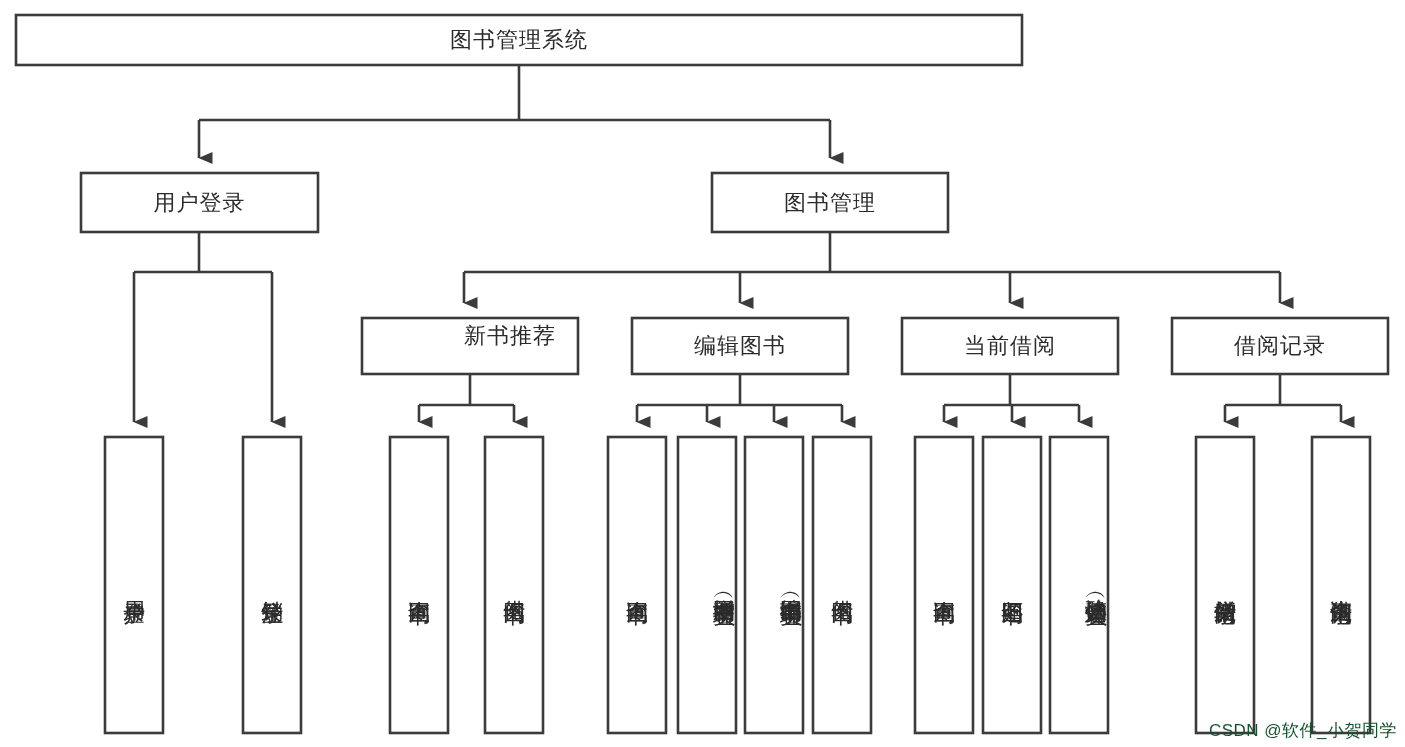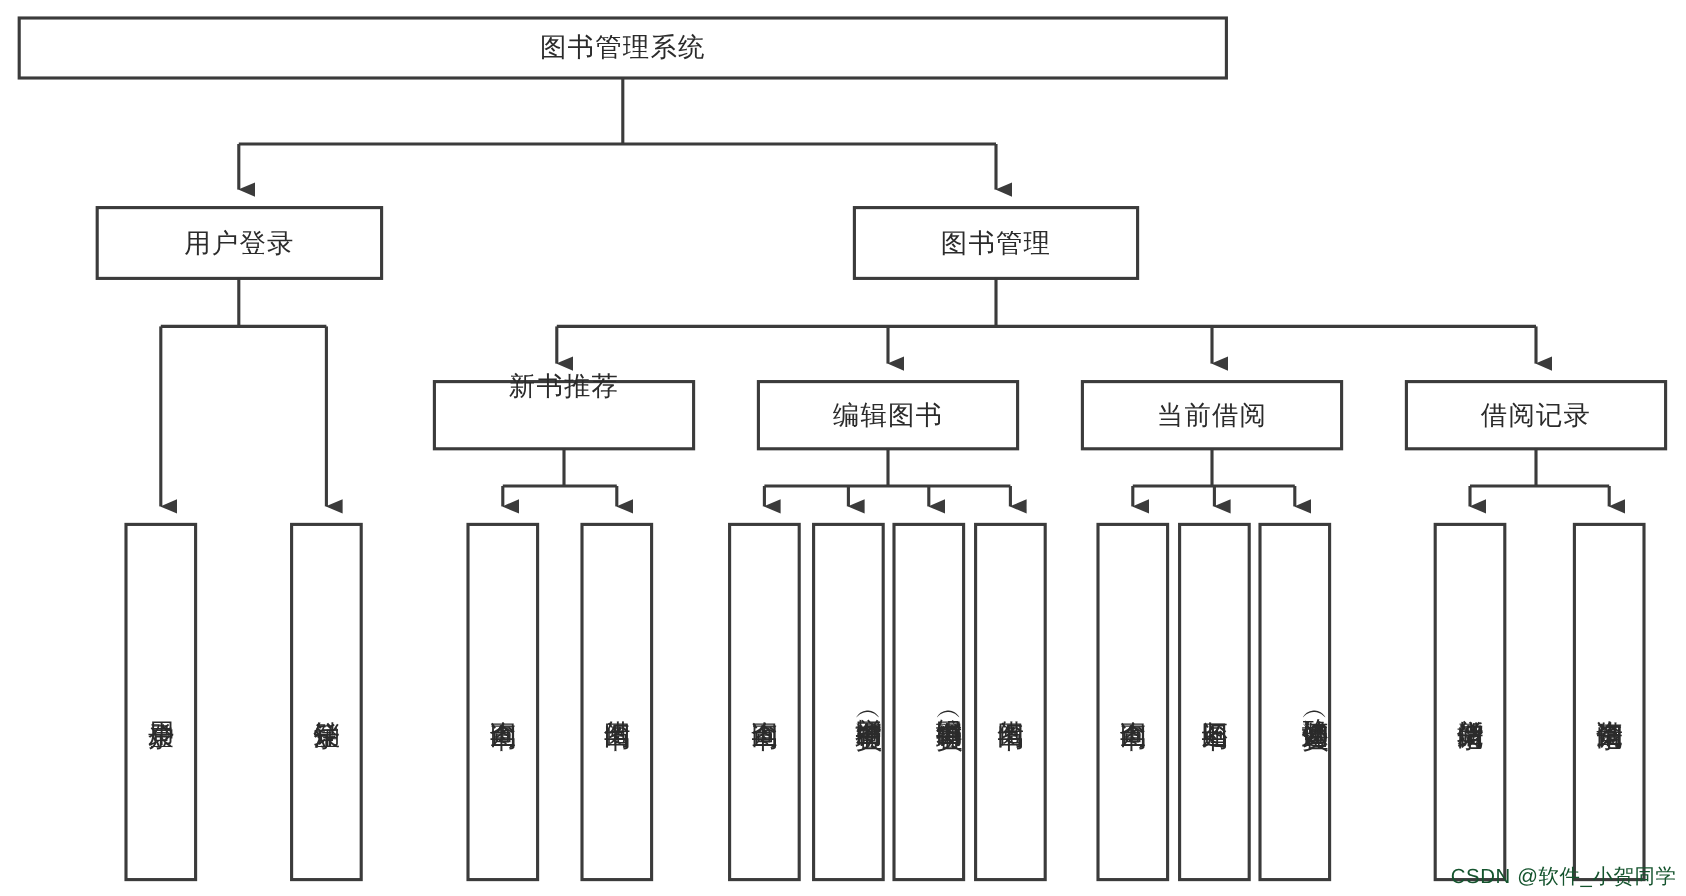--- a/index.html
+++ b/index.html
@@ -155,21 +155,21 @@
     <path class="connector" d="M 1225 405 L 1341 405"></path>
     <path class="connector" d="M 1225 405 L 1225 422" marker-end="url(#arrow)"></path>
     <path class="connector" d="M 1341 405 L 1341 422" marker-end="url(#arrow)"></path>
   </svg>
 
   <div class="node-label-h" style="left:16px; top:15px; width:1006px; height:50px;font-family:Liberation Serif, serif;">图书管理系统</div>
 
   <div class="node-label-h" style="left:81px; top:173px; width:237px; height:59px;">用户登录</div>
   <div class="node-label-h" style="left:712px; top:173px; width:236px; height:59px;">图书管理</div>
 
-  <div class="node-label-h" style="left:362px; top:298px; width:216px; height:48px;">新书推荐</div>
+  <div class="node-label-h" style="left:362px; top:312px; width:216px; height:48px;padding-left:40px;">新书推荐</div>
   <div class="node-label-h" style="left:632px; top:318px; width:216px; height:56px;">编辑图书</div>
   <div class="node-label-h" style="left:902px; top:318px; width:216px; height:56px;">当前借阅</div>
   <div class="node-label-h" style="left:1172px; top:318px; width:216px; height:56px;">借阅记录</div>
 
   <div class="node-label-v" style="left:105px; top:437px; width:58px; height:296px;">用户登录</div>
   <div class="node-label-v" style="left:243px; top:437px; width:58px; height:296px;">注销登录</div>
 
   <div class="node-label-v" style="left:390px; top:437px; width:58px; height:296px;">查询图书</div>
   <div class="node-label-v" style="left:485px; top:437px; width:58px; height:296px;">借阅图书</div>
 

